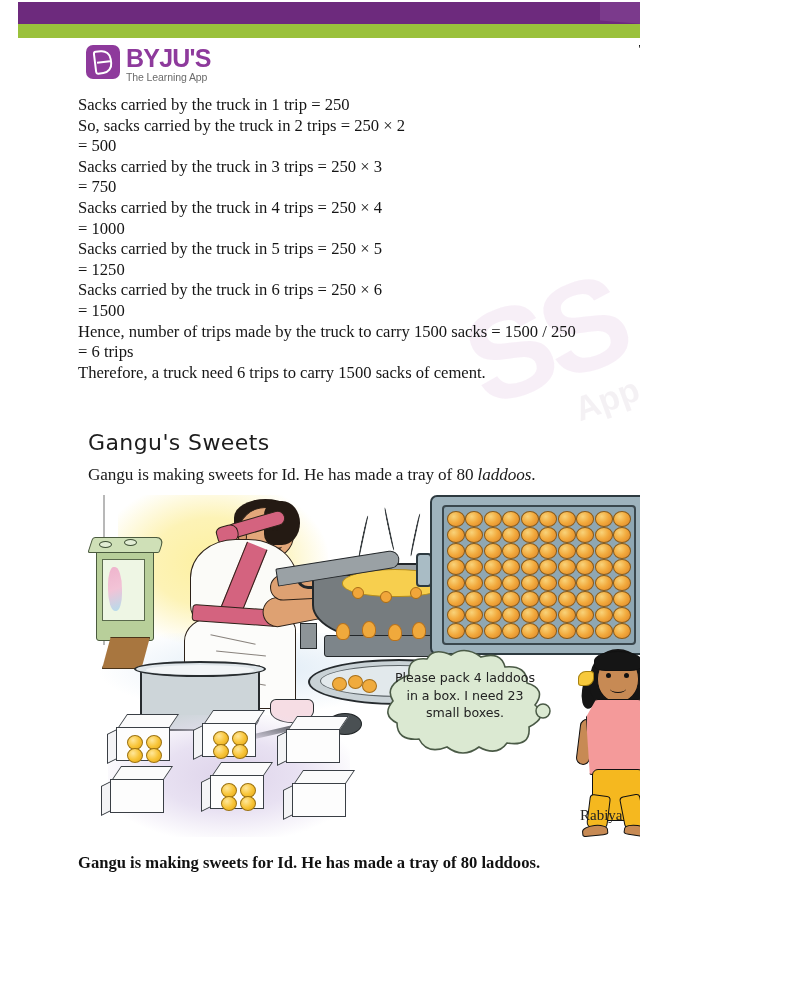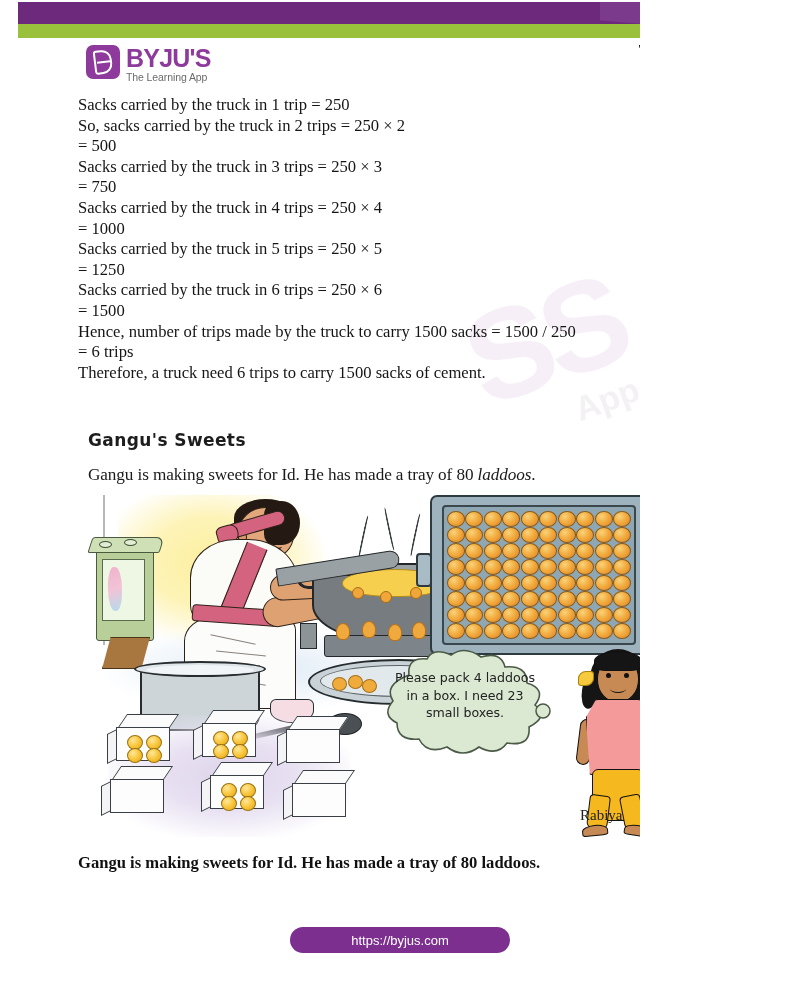--- a/index.html
+++ b/index.html
@@ -141,22 +141,22 @@
   
   .illus {
     position: absolute; left: 80px; top: 427px;
     width: 638px; height: 413px;
     background: #ffffff;
     overflow: hidden;
   }
   .il-title {
     position: absolute; left: 8px; top: 3px;
     font-family: "DejaVu Sans", sans-serif;
-    font-weight: bold;
-    font-size: 17px;
+    font-weight: normal;
+    font-size: 22px;
     color: #1d1d1d;
     letter-spacing: 0.4px;
   }
   .il-sub {
     position: absolute; left: 8px; top: 38px;
     font-family: "Liberation Serif", serif;
     font-size: 17.2px;
     color: #1a1a1a;
     letter-spacing: -0.1px;
   }
@@ -972,17 +972,14 @@
       <div class="g-leg g-leg-r"></div>
       <div class="g-foot g-foot-l"></div>
       <div class="g-foot g-foot-r"></div>
     </div>
     <div class="girl-name">Rabiya</div>
 
   </div>
 
   <div class="caption">Gangu is making sweets for Id. He has made a tray of 80 laddoos.</div>
 
-  <div class="footer-pill">
-    <span>https://byjus.com</span>
-  </div>
 
 </div>
 
 </body></html>

